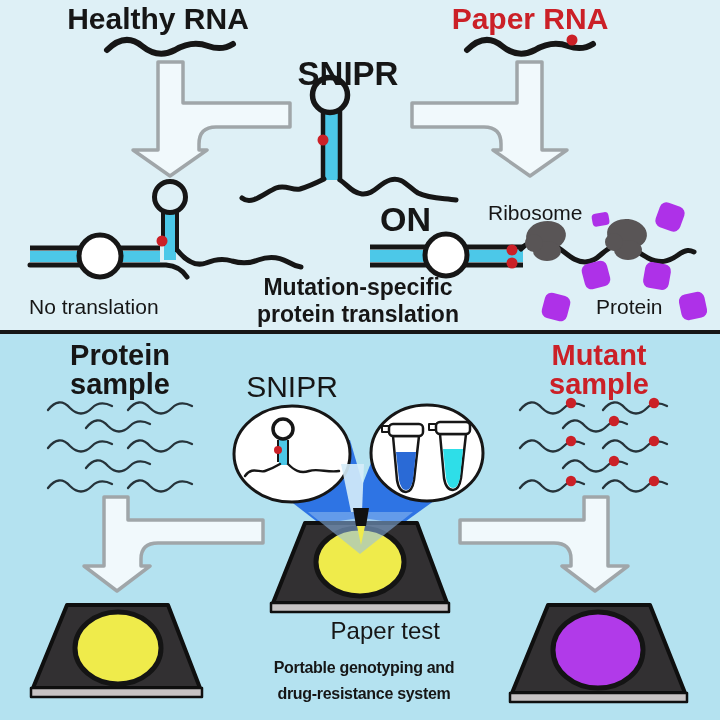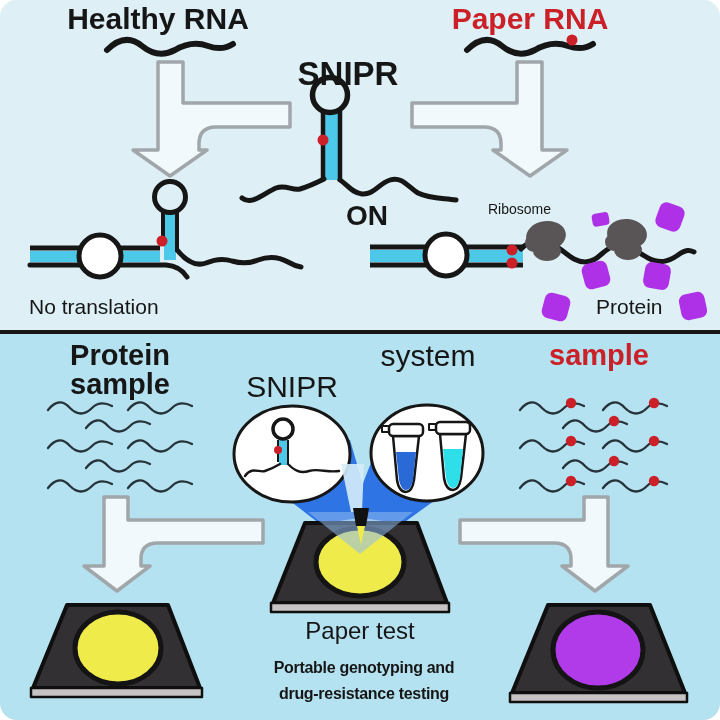--- a/index.html
+++ b/index.html
@@ -8,41 +8,40 @@
     --c-ribosome:#595556; --c-protein:#ae31e8; --c-plate:#323032; --c-plate_edge:#c7c3c4;
     --c-yellow:#efeb4b; --c-purple:#b13ae9; --c-tube_blue:#2a6ad6; --c-tube_cyan:#2edee8;
     --c-beam:#2e74e4; --c-beam_funnel:#8fbcee; --c-beam_streak:#d6edf9;
     --c-squiggle:#26333a; --c-white:#ffffff;
   }
   html,body{margin:0;padding:0;}
   #stage{
     position:relative;width:720px;height:720px;overflow:hidden;
     font-family:"Liberation Sans",sans-serif;color:var(--c-ink);
     background:var(--c-bg_top);
-    border-radius:17px;
   }
   #gfx{position:absolute;left:0;top:0;z-index:1;}
   .lbl{position:absolute;z-index:2;white-space:nowrap;}
   .ctr{text-align:center;}
   .b{font-weight:bold;}
   .red{color:var(--c-red);}
   .l-healthy-rna{left:58px;top:2px;width:200px;font-size:30px;}
   .l-mutant-rna{left:428px;top:2px;width:204px;font-size:30px;}
   .l-snipr-top{left:268px;top:55px;width:160px;font-size:33px;}
   .l-off{left:28px;top:202px;font-size:31px;}
-  .l-on{left:346px;top:200px;font-size:28px;}
+  .l-on{left:380px;top:200px;font-size:34px;}
   .l-no-translation{left:29px;top:279px;font-size:21px;margin-top:16px;}
   .l-mutation{left:238px;top:274px;width:240px;font-size:23px;line-height:27px;}
-  .l-ribosome{left:488px;top:201px;font-size:14px;}
+  .l-ribosome{left:488px;top:201px;font-size:21px;}
   .l-protein{left:596px;top:295px;font-size:21px;}
   .l-healthy-sample{left:40px;top:341px;width:160px;font-size:29px;line-height:29px;}
   .l-snipr-bottom{left:217px;top:370px;width:150px;font-size:30px;}
   .l-cellfree{left:347px;top:341px;width:162px;font-size:30px;line-height:29px;}
   .l-mutant-sample{left:519px;top:341px;width:160px;font-size:29px;line-height:29px;}
-  .l-paper-test{left:280px;top:617px;width:160px;font-size:24px;}
+  .l-paper-test{left:280px;top:617px;width:160px;font-size:24px;text-align:right;}
   .l-portable{left:184px;top:655px;width:360px;font-size:16px;line-height:26px;letter-spacing:-0.3px;}
 </style>
 </head>
 <body>
 
 <div id="stage">
 
 <svg id="gfx" width="720" height="720" viewBox="0 0 720 720">
   <defs>
     <path id="sq" d="M0 6 Q 11 -8 22 4 Q 33 15 44 4 Q 52 -4 64 2" fill="none" stroke="var(--c-squiggle)" stroke-width="2.3" stroke-linecap="round"></path>
@@ -203,33 +202,37 @@
       <ellipse cx="598" cy="650" rx="45" ry="38" fill="var(--c-purple)" stroke="#141414" stroke-width="5"></ellipse>
     </g>
   </g>
 </svg>
 
 <div class="lbl ctr b l-healthy-rna">Healthy RNA</div>
 <div class="lbl ctr b red l-mutant-rna">Paper RNA</div>
 <div class="lbl ctr b l-snipr-top">SNIPR</div>
 <div class="lbl b l-on">ON</div>
 <div class="lbl l-no-translation">No translation</div>
+<div class="lbl ctr b l-mutation">
+  <div>Mutation-specific</div>
+  <div>protein translation</div>
+</div>
 <div class="lbl l-ribosome">Ribosome</div>
 <div class="lbl l-protein">Protein</div>
 
 <div class="lbl ctr b l-healthy-sample">
   <div>Protein</div>
   <div>sample</div>
 </div>
 <div class="lbl ctr l-snipr-bottom">SNIPR</div>
 <div class="lbl ctr l-cellfree">
-  <div>system</div>
 </div>
 <div class="lbl ctr b red l-mutant-sample">
+  <div>Mutant</div>
   <div>sample</div>
 </div>
 <div class="lbl ctr l-paper-test">Paper test</div>
 <div class="lbl ctr b l-portable">
   <div>Portable genotyping and</div>
-  <div>drug-resistance testing</div>
+  <div>drug-resistance system</div>
 </div>
 
 </div>
 
 </body></html>

